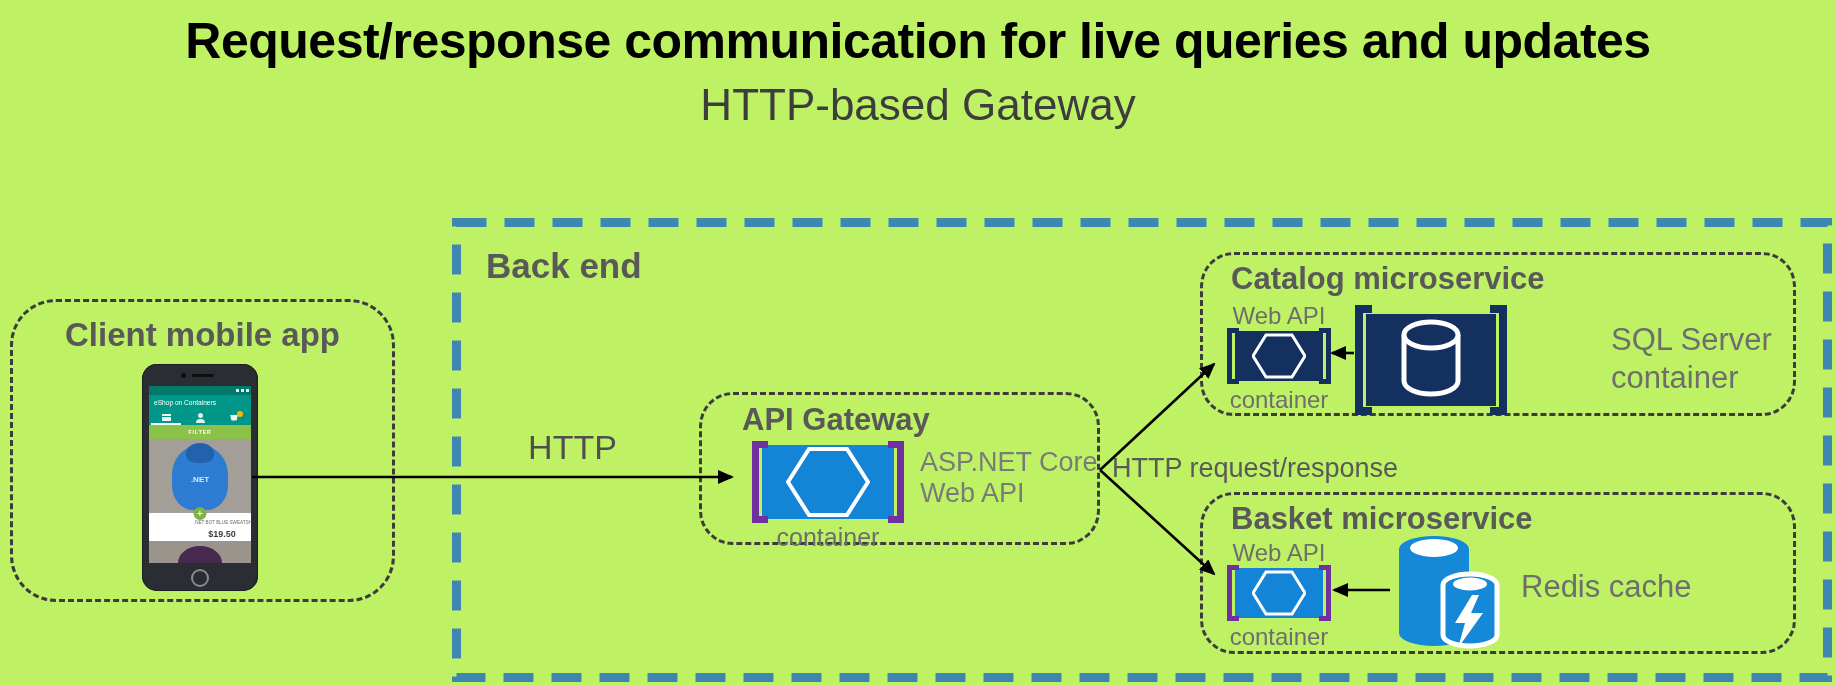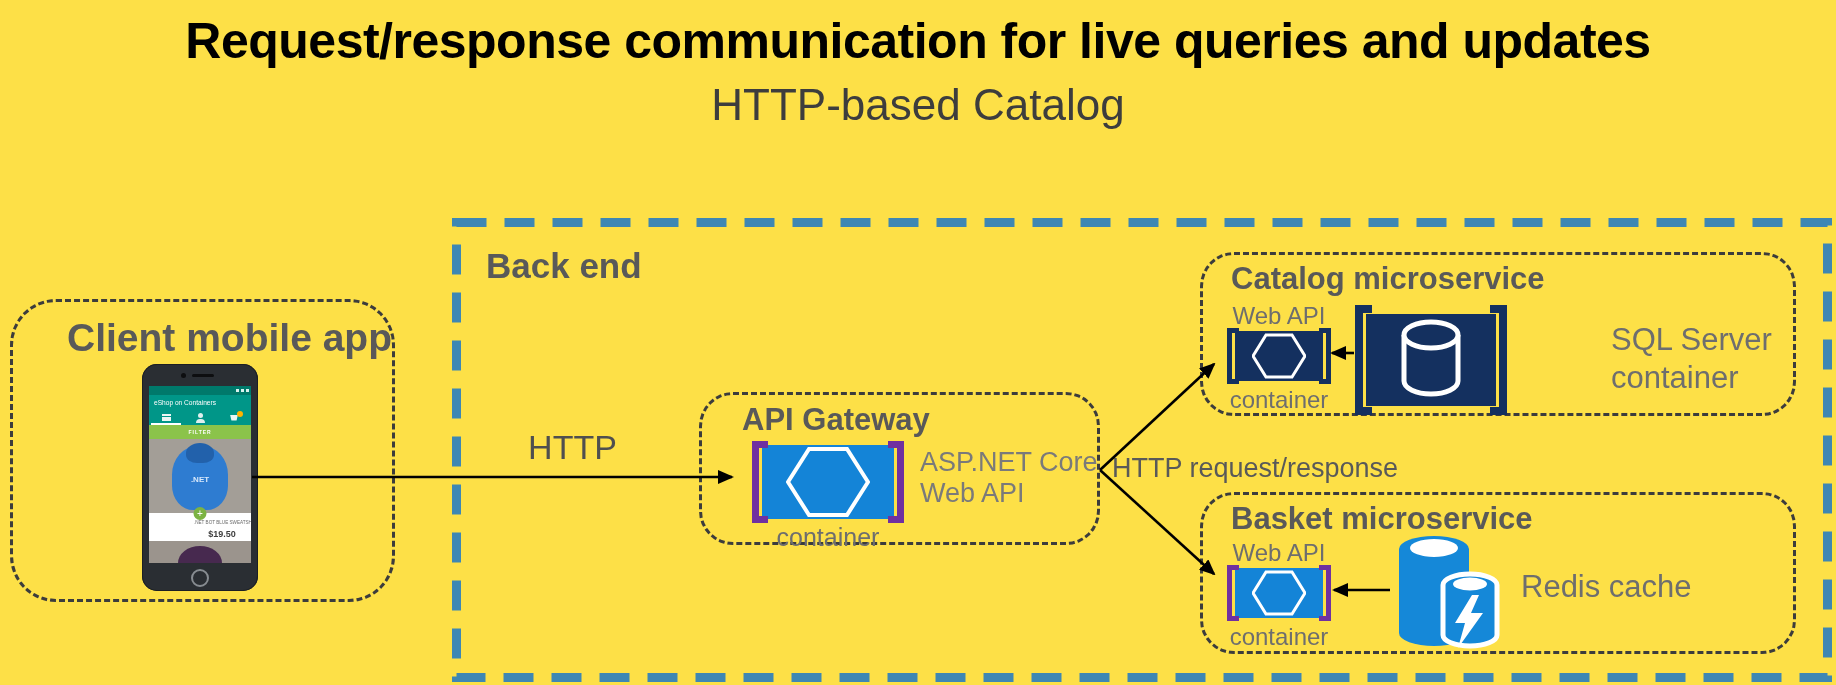--- a/index.html
+++ b/index.html
@@ -11,32 +11,32 @@
     --heading-gray:#595959;
     --label-gray:#6E6E6E;
     --arrow-black:#000000;
     --phone-teal:#009688;
     --phone-teal-dark:#00796B;
     --phone-green:#8BC34A;
   }
   *{margin:0;padding:0;box-sizing:border-box;}
   html,body{background:#fff;}
   body{font-family:"Liberation Sans",sans-serif;}
-  #canvas{position:relative;width:1836px;height:685px;background:#fde047;overflow:hidden;}
+  #canvas{position:relative;width:1836px;height:685px;background:#bef264;overflow:hidden;}
 
   .abs{position:absolute;}
 
   
   #title{top:12px;left:0;width:100%;text-align:center;font-size:50px;font-weight:800;color:#000;letter-spacing:-0.5px;}
   #subtitle{top:80px;left:0;width:100%;text-align:center;font-size:44px;font-weight:300;color:#3d3d3d;}
 
   
   .dashbox{border:3px dashed #3c3c3c;border-radius:34px;background:transparent;}
   #client-box{left:10px;top:299px;width:385px;height:303px;border-radius:46px;}
-  #client-label{width:100%;text-align:right;padding-top:14px;font-size:39px;font-weight:bold;color:var(--heading-gray);}
+  #client-label{width:100%;text-align:center;padding-top:14px;font-size:33px;font-weight:bold;color:var(--heading-gray);}
 
   #gateway-box{left:699px;top:392px;width:401px;height:153px;}
   .boxtitle{font-size:31px;font-weight:bold;color:var(--heading-gray);}
   #gateway-title{left:40px;top:7px;}
   #gateway-note{left:218px;top:52px;width:178px;text-align:left;font-size:27px;line-height:31px;color:#7a7a7a;}
 
   #catalog-box{left:1200px;top:252px;width:596px;height:164px;}
   #basket-box{left:1200px;top:492px;width:596px;height:162px;}
   .svc-title{left:28px;top:6px;}
   .webapi-lbl{left:1px;top:47px;width:150px;text-align:center;font-size:24px;color:var(--label-gray);}
@@ -115,21 +115,21 @@
   #overlay .arrow{stroke:var(--arrow-black);stroke-width:2.6px;fill:none;}
   #overlay .backend-rect{stroke:var(--backend-border);stroke-width:9px;fill:none;}
   #arrowhead path{fill:var(--arrow-black);}
 </style>
 </head>
 <body>
 
 <div id="canvas">
 
   <div id="title" class="abs">Request/response communication for live queries and updates</div>
-  <div id="subtitle" class="abs">HTTP-based Catalog</div>
+  <div id="subtitle" class="abs">HTTP-based Gateway</div>
 
   <div id="client-box" class="abs dashbox">
     <div id="client-label">Client mobile app</div>
     <div id="phone" class="abs">
       <div id="phone-cam" class="abs"></div>
       <div id="phone-speaker" class="abs"></div>
       <div id="phone-screen" class="abs">
         <div class="sbar">
           <i style="right:12px"></i>
           <i style="right:7px"></i>

